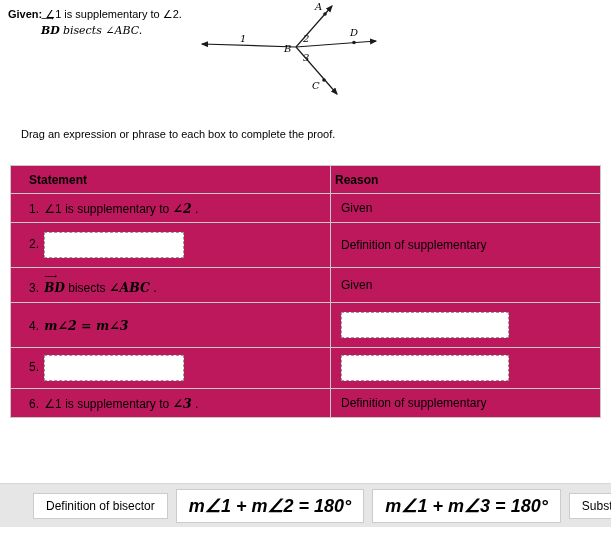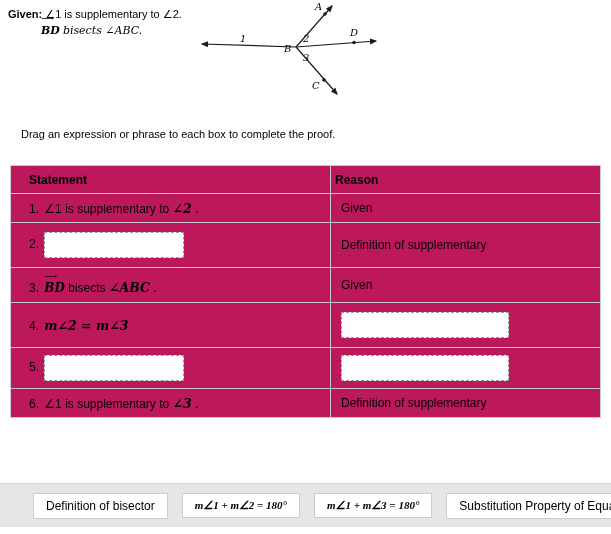--- a/index.html
+++ b/index.html
@@ -35,27 +35,27 @@
   tr.r3 .ray{margin-top:6px;}
   .num{margin-right:2px;}
   .math{font-family:"DejaVu Serif",serif;font-style:italic;font-weight:bold;font-size:12.5px;}
   .blank{display:inline-block;border:1px dashed #999;background:#fff;vertical-align:middle;}
   .stmt-blank{width:138px;height:24px;margin-left:3px;}
   .rsn-blank{width:166px;height:24px;}
   
   .tray{
     position:absolute;left:0;top:483px;width:611px;height:44px;box-sizing:border-box;
     background:#e6e6e6;border-top:1px solid #d8d8d8;
-    display:flex;align-items:center;gap:14px;padding-left:33px;
+    display:flex;align-items:center;gap:8px;padding-left:33px;
   }
   .chip{
     background:#fff;border:1px solid #ccc;padding:5px 12px;white-space:nowrap;
     cursor:pointer;font-size:12px;
   }
-  .math-chip{font-family:Liberation Serif, serif;font-style:italic;font-weight:bold;font-size:11px;}
+  .math-chip{font-family:Liberation Sans, sans-serif;font-style:italic;font-weight:bold;font-size:18px;}
 </style>
 </head>
 <body>
 
 <div class="givens">
   <div>
     <span class="lbl">Given:</span>
     <span>∠1 is supplementary to ∠2.</span>
   </div>
   <div class="indent">

